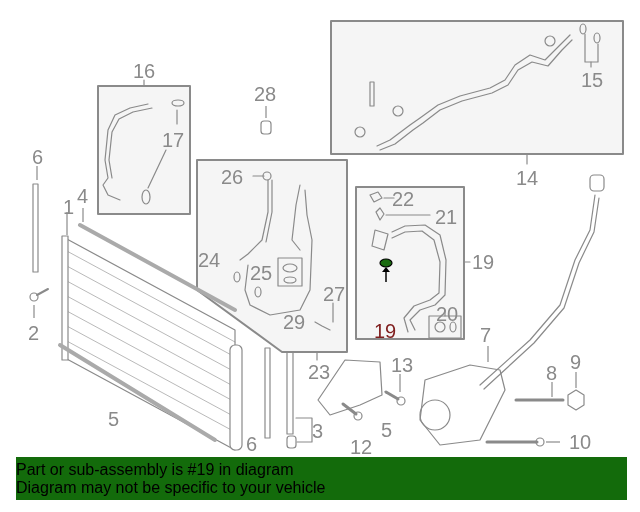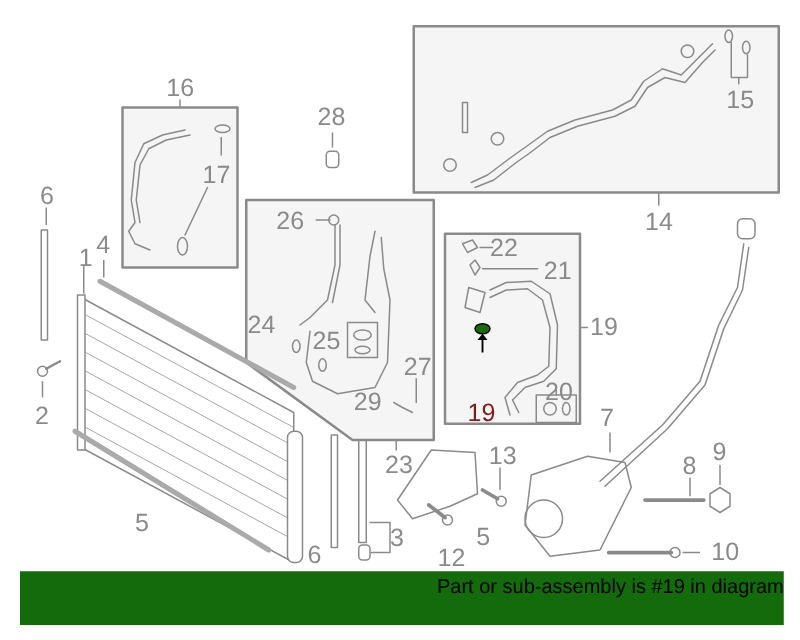--- a/index.html
+++ b/index.html
@@ -3,21 +3,21 @@
 <meta charset="utf-8">
 <style>
   html, body { margin: 0; padding: 0; background: #ffffff; }
   body { width: 640px; height: 512px; position: relative; overflow: hidden;
          font-family: "Liberation Sans", sans-serif; }
   #diagram { position: absolute; left: 0; top: 0; width: 640px; height: 512px; }
   .lbl { position: absolute; color: #8a8a8a; font-size: 20px; line-height: 20px;
          font-family: Liberation Sans, sans-serif; white-space: nowrap; }
   .lbl.hl { color: #7f1d1d; margin-top: 35px; }
   .banner { position: absolute; left: 16px; top: 457px; width: 611px; height: 43px;
-            background: #136b0b; color: #000000; text-align: right;
+            background: #136b0b; color: #000000; text-align: left;
             font-size: 16px; line-height: 18px; padding-top: 4px; box-sizing: border-box; }
   .banner div { white-space: nowrap; }
 </style>
 </head>
 <body>
 
 <div id="diagram">
   <svg width="640" height="512" viewBox="0 0 640 512" xmlns="http://www.w3.org/2000/svg">
     <g fill="none" stroke="#8a8a8a" stroke-width="1.2" stroke-linecap="round" stroke-linejoin="round">
 
@@ -180,13 +180,14 @@
   <span class="lbl" style="left:198px;top:250px">24</span>
   <span class="lbl" style="left:250px;top:263px">25</span>
   <span class="lbl" style="left:221px;top:167px">26</span>
   <span class="lbl" style="left:323px;top:284px">27</span>
   <span class="lbl" style="left:254px;top:84px">28</span>
   <span class="lbl" style="left:283px;top:312px">29</span>
 </div>
 
 <div class="banner">
   <div>Part or sub-assembly is #19 in diagram</div>
+  <div>Diagram may not be specific to your vehicle</div>
 </div>
 
 </body></html>

